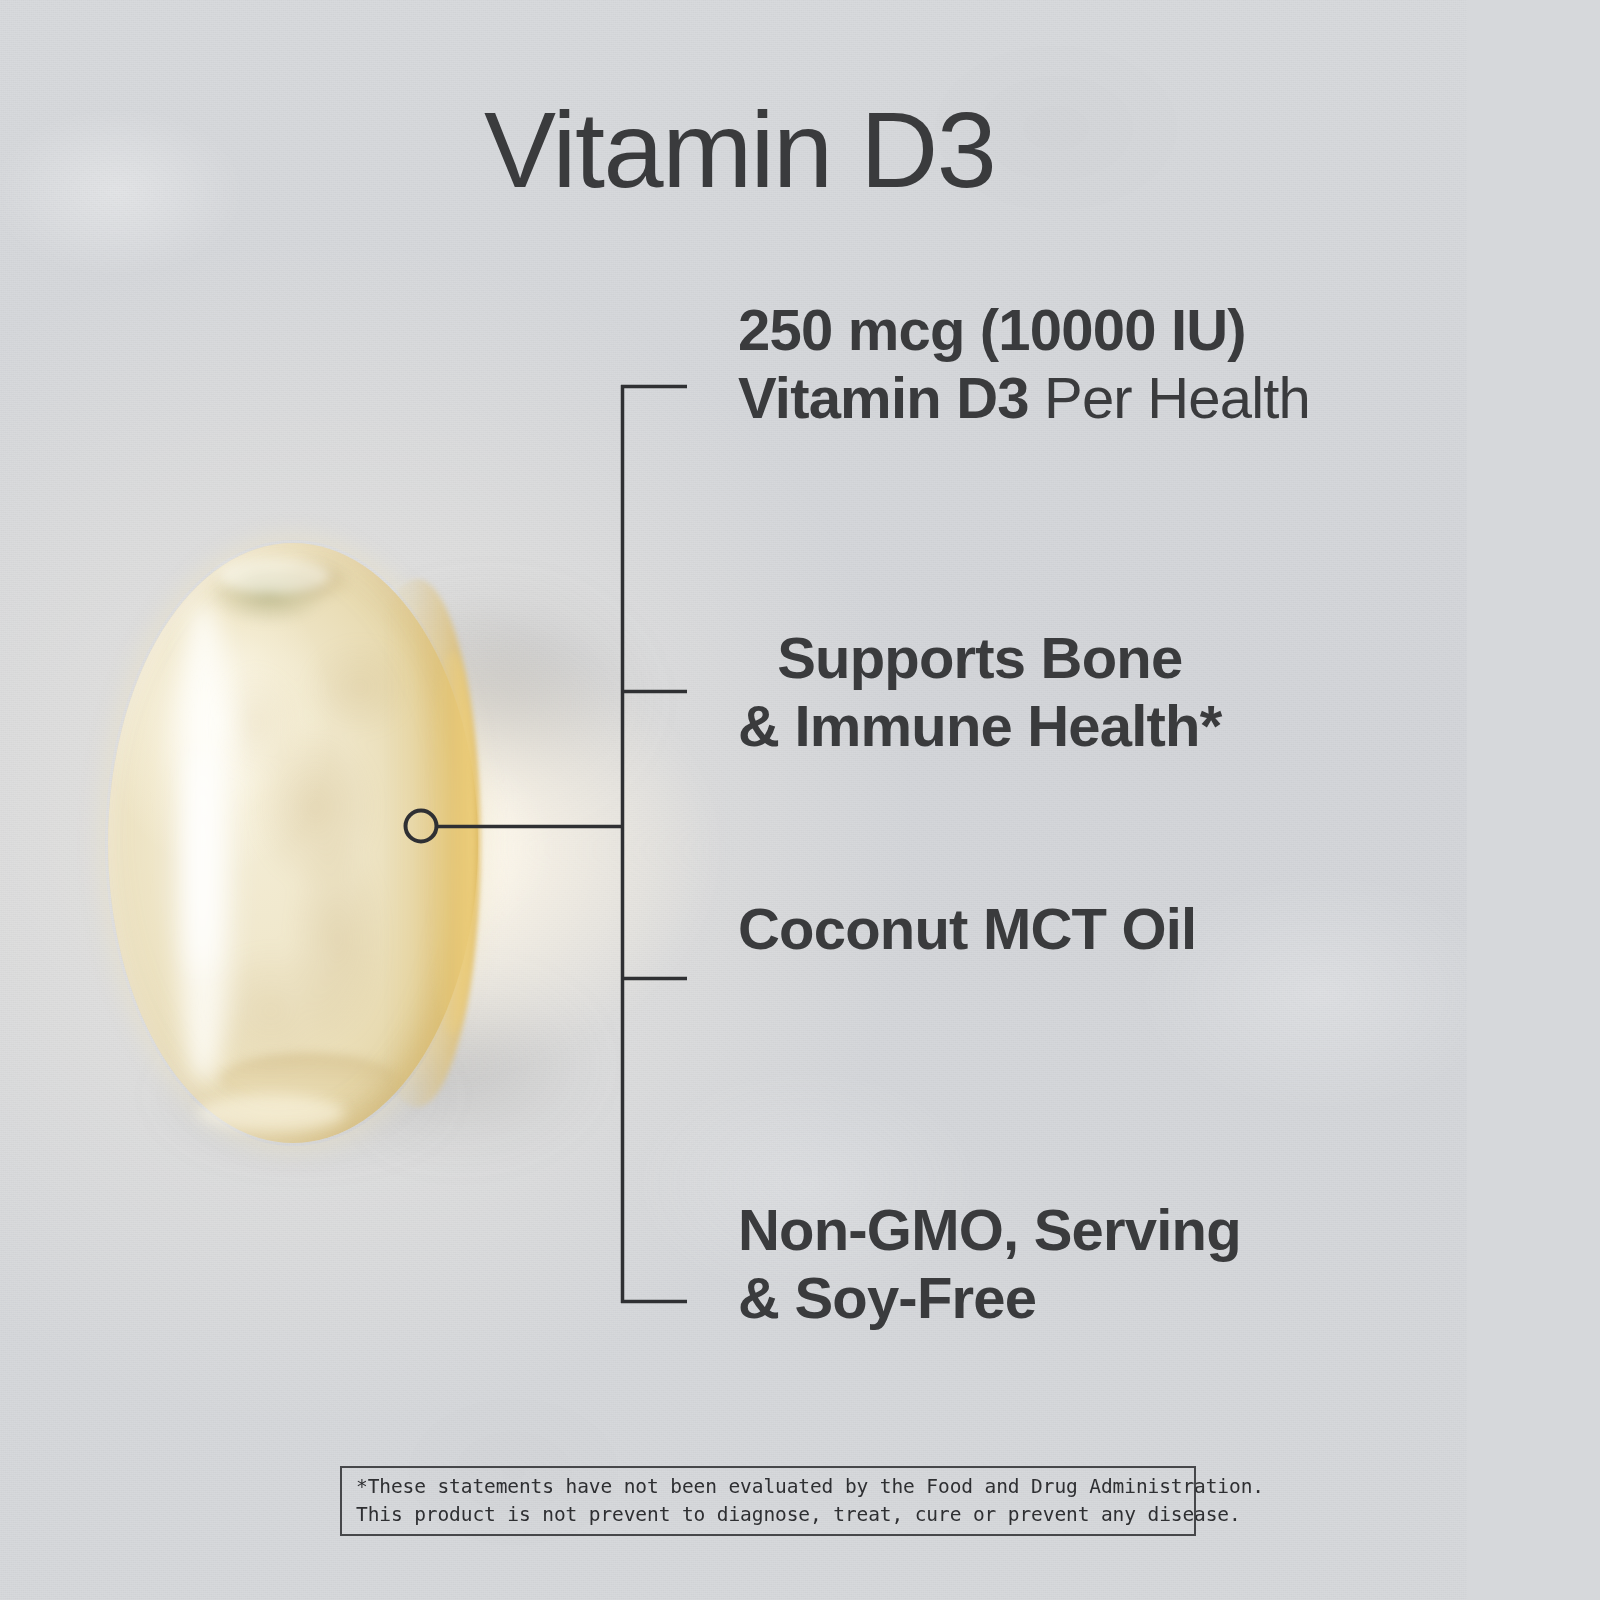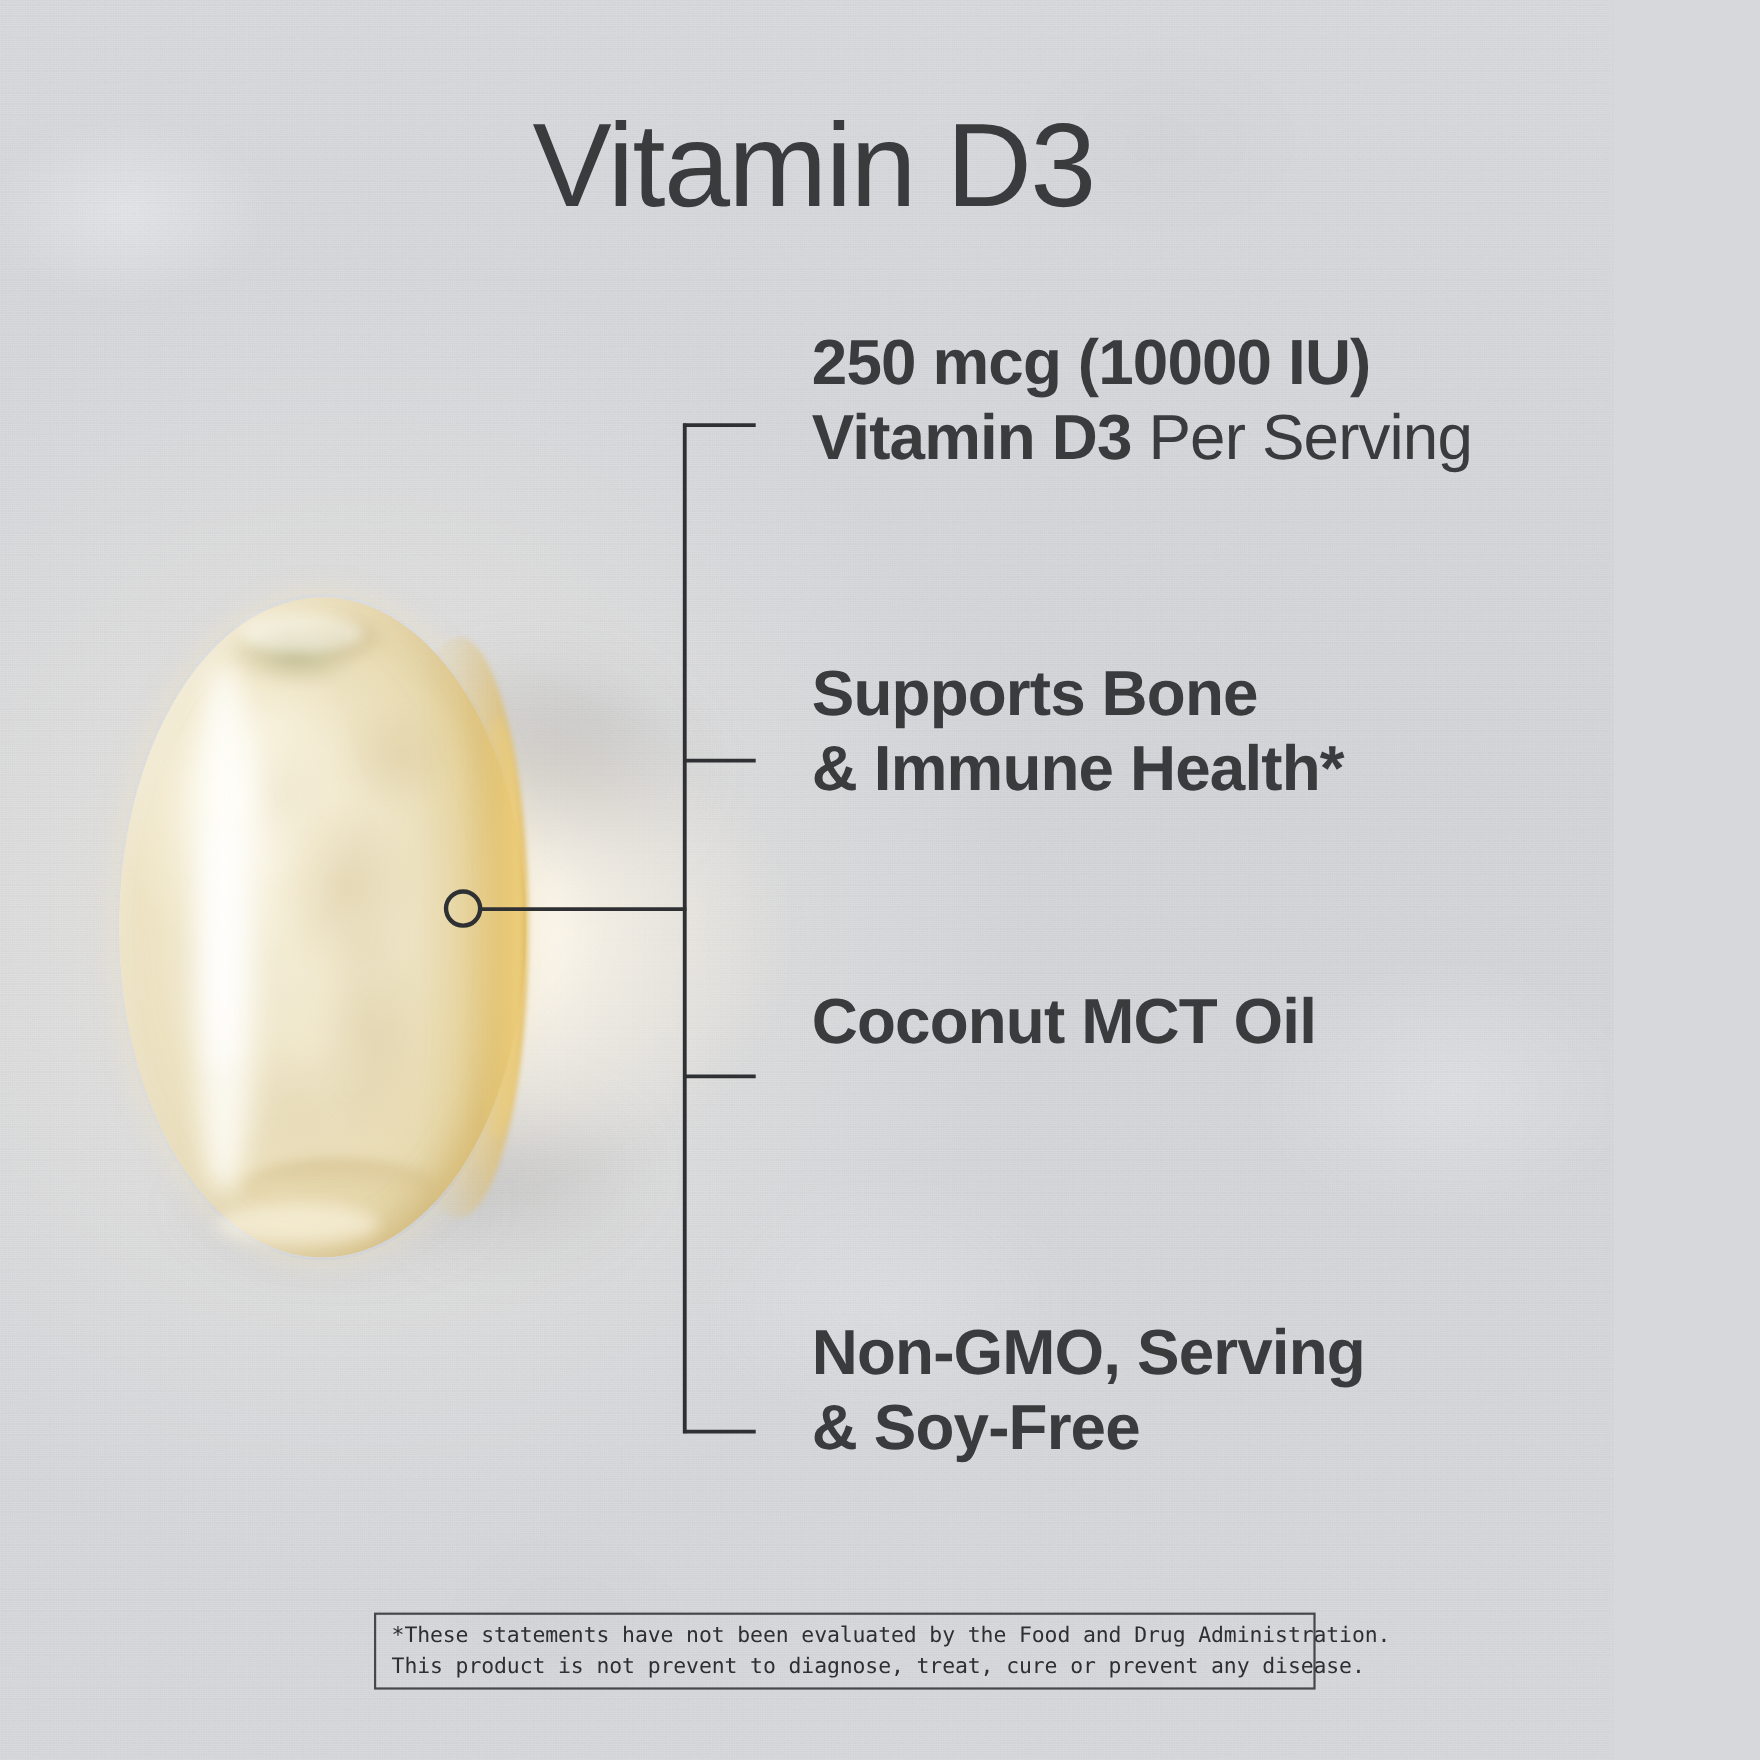--- a/index.html
+++ b/index.html
@@ -271,21 +271,21 @@
     line-height: 1.18;
     letter-spacing: -0.8px;
     white-space: nowrap;
     margin-left: 16px;
   }
   .feature .ln { display: block; }
   .feature b { font-weight: 700; }
   .feature .rg { font-weight: 400; }
 
   #feature-0 { top: 296px; }
-  #feature-1 { top: 597px; }
+  #feature-1 { top: 624px; text-align: center; }
   #feature-2 { top: 895px; }
   #feature-3 { top: 1196px; }
 
   
   .disclaimer {
     position: absolute;
     left: 340px;
     top: 1466px;
     width: 856px;
     height: 70px;
@@ -351,21 +351,21 @@
 
     <line x1="437" y1="826.5" x2="624" y2="826.5" stroke-width="3.5"></line>
 
     <circle cx="421" cy="826" r="15.5" stroke-width="4"></circle>
   </svg>
 
   <div class="title">Vitamin D3</div>
 
   <div class="feature" id="feature-0">
     <span class="ln"><b>250 mcg (10000 IU)</b></span>
-    <span class="ln"><b>Vitamin D3</b><span class="rg"> Per Serving</span></span>
+    <span class="ln"><b>Vitamin D3</b><span class="rg"> Per Health</span></span>
   </div>
 
   <div class="feature" id="feature-1">
     <span class="ln"><b>Supports Bone</b></span>
     <span class="ln"><b>&amp; Immune Health*</b></span>
   </div>
 
   <div class="feature" id="feature-2">
     <span class="ln"><b>Coconut MCT Oil</b></span>
   </div>

